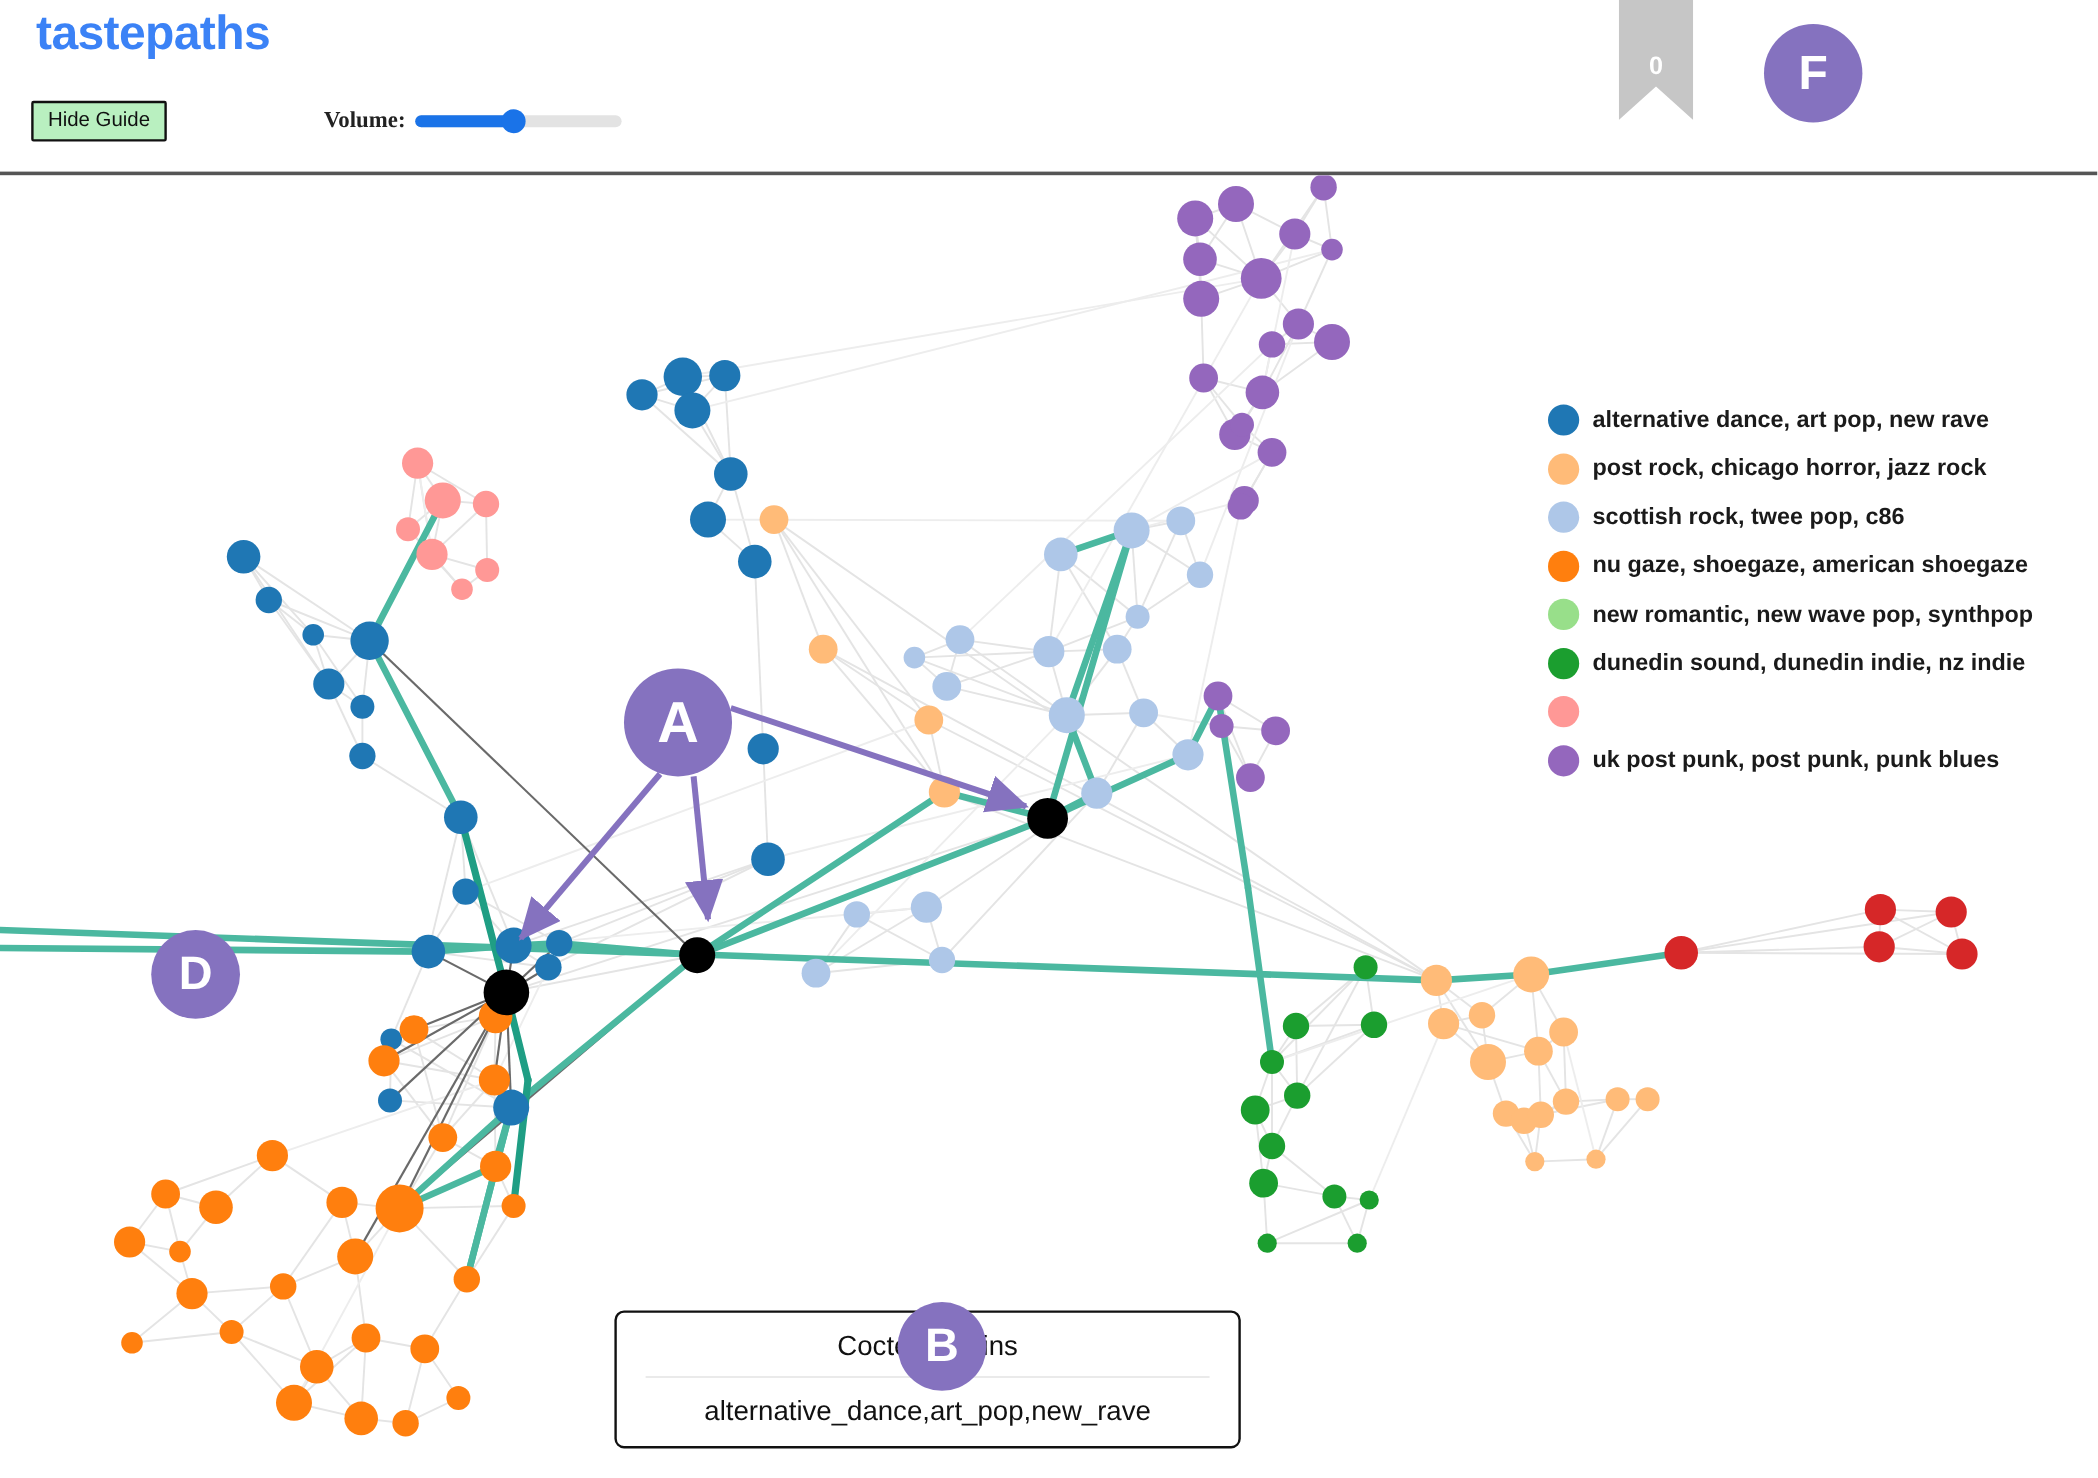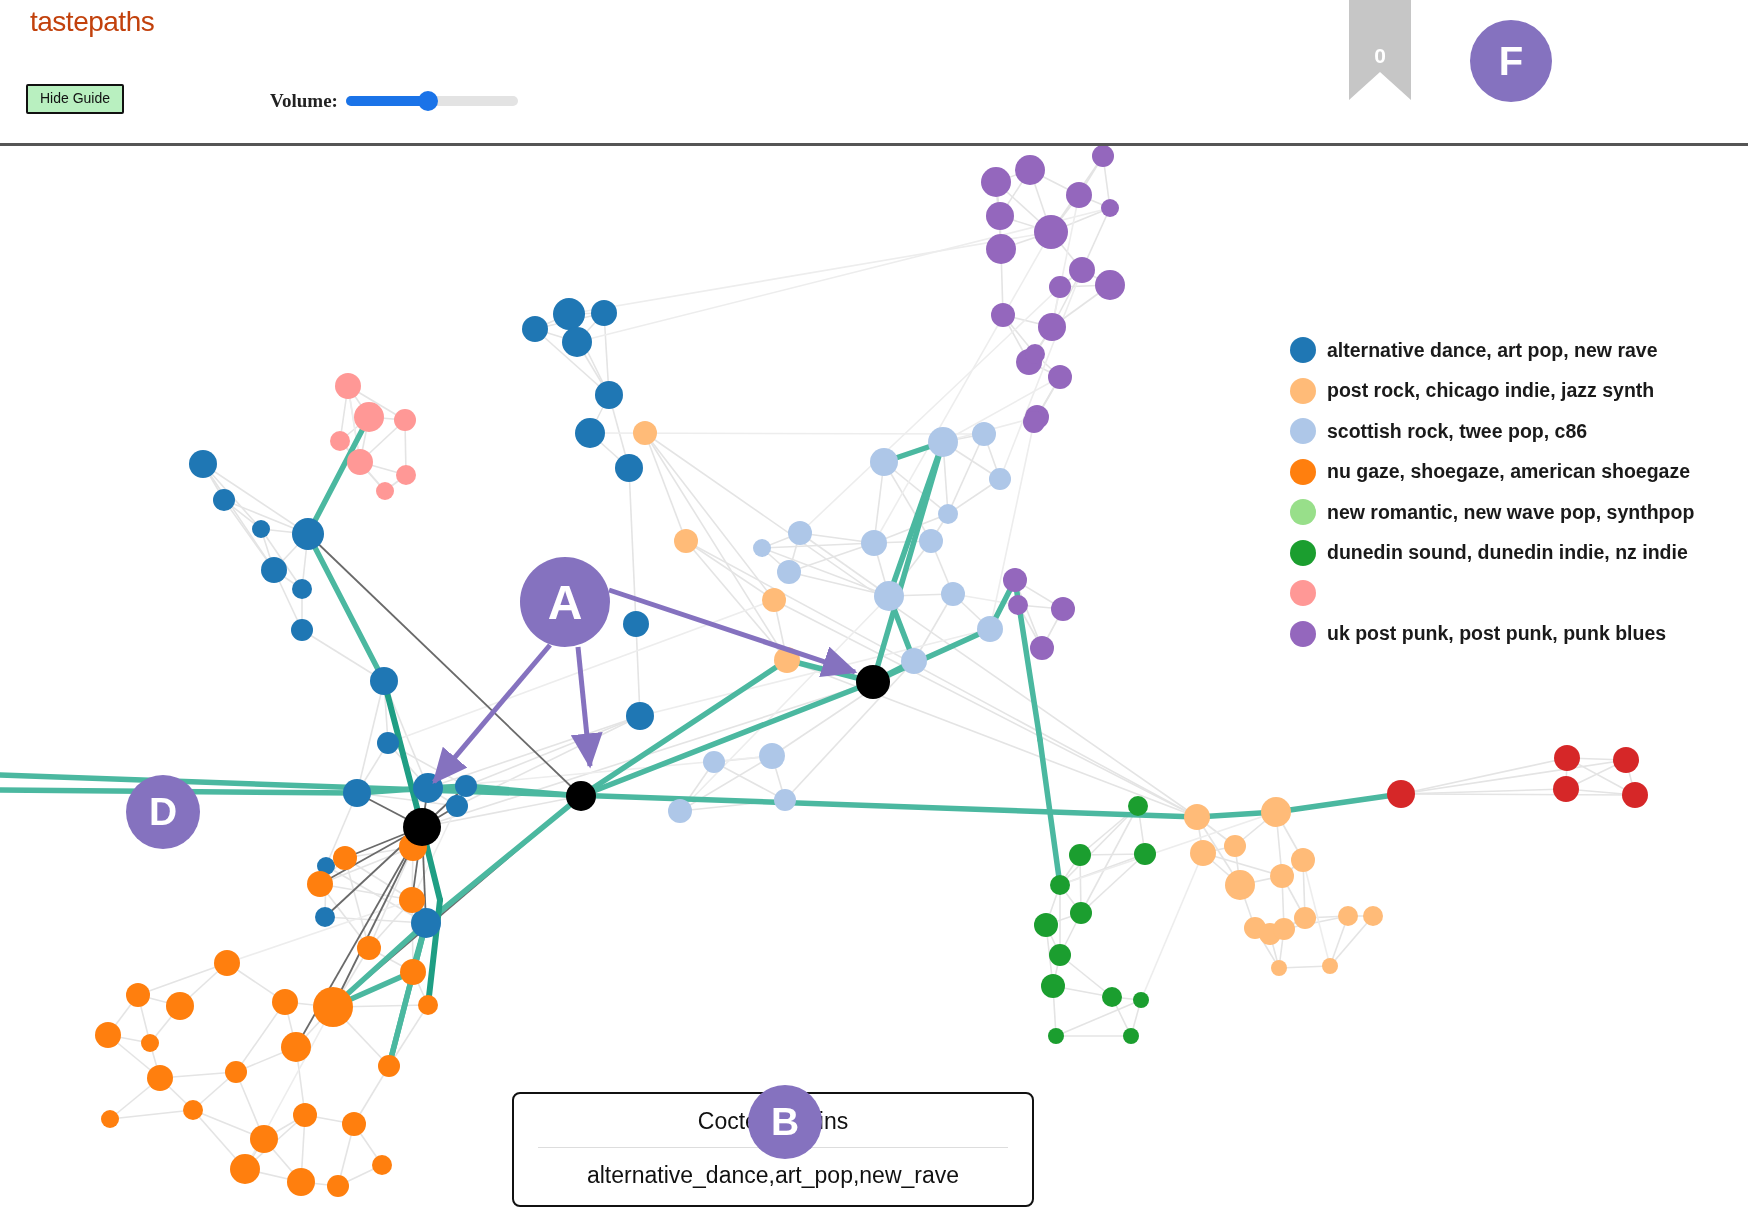--- a/index.html
+++ b/index.html
@@ -22,34 +22,34 @@
     width: 1748px;
     height: 146px;
     border-bottom: 3px solid #555;
     box-sizing: border-box;
     background: #fff;
   }
   #app-title {
     position: absolute;
     left: 30px;
     top: 6px;
-    font-size: 28px;
-    font-weight: normal;
-    color: #c2410c;
+    font-size: 40px;
+    font-weight: bold;
+    color: #3b82f6;
     letter-spacing: -0.5px;
   }
   #hide-guide-btn {
     position: absolute;
     left: 26px;
     top: 84px;
     background: #b9f0c0;
     border: 2px solid #111;
     border-radius: 2px;
     padding: 5px 12px 6px 12px;
-    font-size: 14px;
+    font-size: 17px;
     color: #111;
     cursor: pointer;
     font-family: "Liberation Sans", sans-serif;
     line-height: 1.1;
   }
   #volume-wrap {
     position: absolute;
     left: 270px;
     top: 88px;
     display: flex;
@@ -740,21 +740,21 @@
       </g>
     </svg>
 
     <div id="legend">
         <div class="legend-row">
           <span class="legend-swatch" style="background: rgb(31, 119, 180);"></span>
           <span class="legend-label">alternative dance, art pop, new rave</span>
         </div>
         <div class="legend-row">
           <span class="legend-swatch" style="background: rgb(255, 187, 120);"></span>
-          <span class="legend-label">post rock, chicago indie, jazz synth</span>
+          <span class="legend-label">post rock, chicago horror, jazz rock</span>
         </div>
         <div class="legend-row">
           <span class="legend-swatch" style="background: rgb(174, 199, 232);"></span>
           <span class="legend-label">scottish rock, twee pop, c86</span>
         </div>
         <div class="legend-row">
           <span class="legend-swatch" style="background: rgb(255, 127, 14);"></span>
           <span class="legend-label">nu gaze, shoegaze, american shoegaze</span>
         </div>
         <div class="legend-row">

